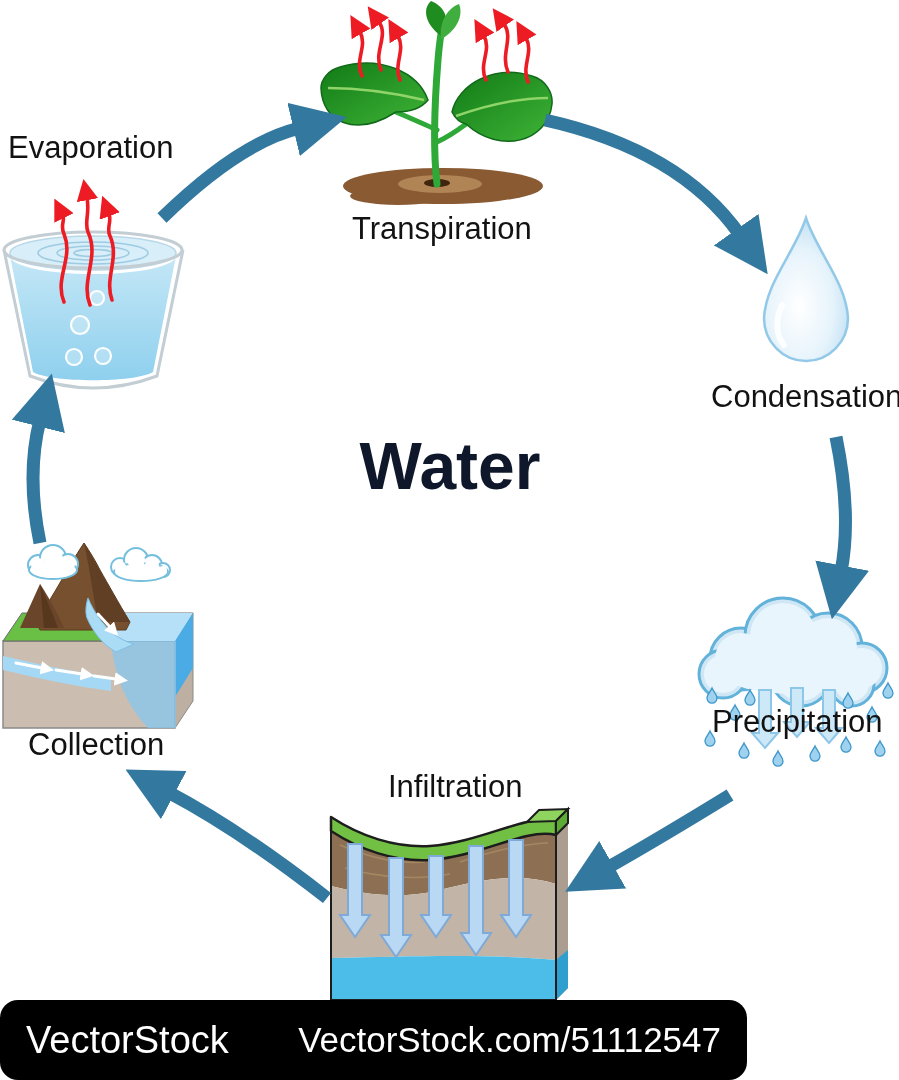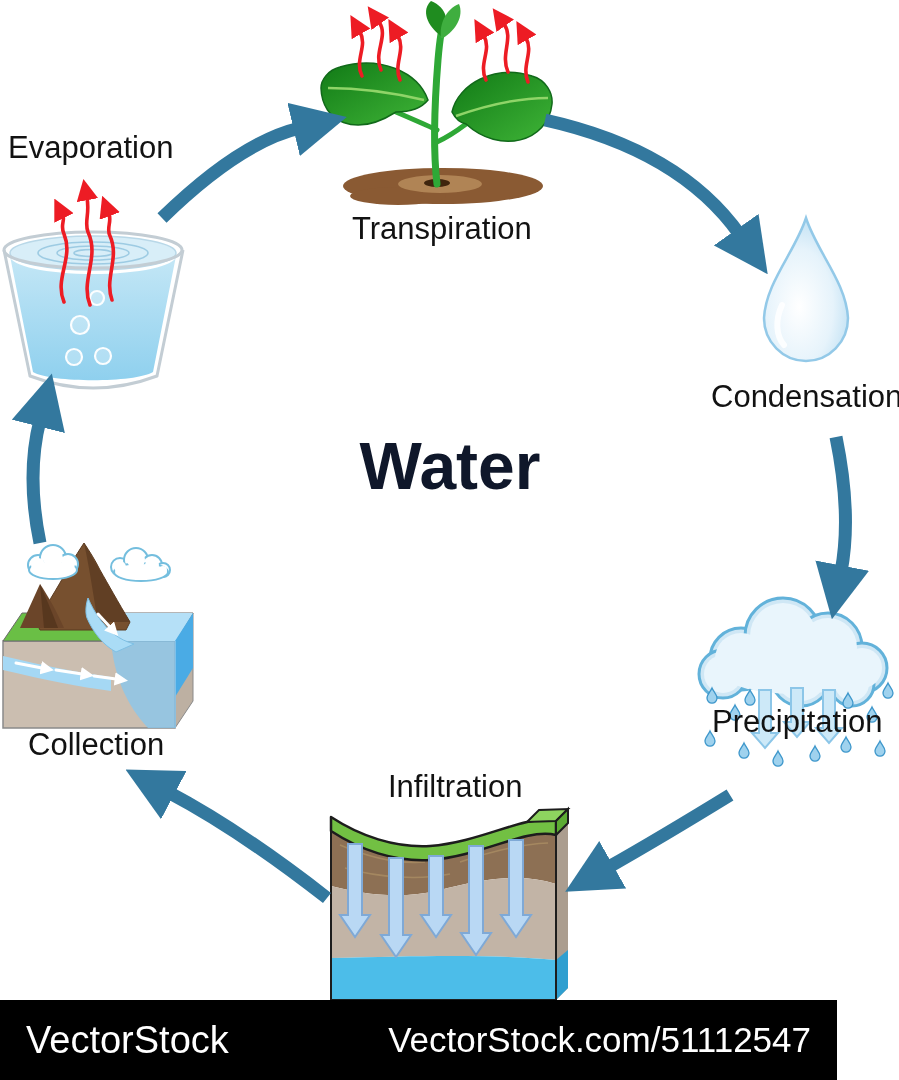--- a/index.html
+++ b/index.html
@@ -24,25 +24,26 @@
   #lbl-precipitation{left:712px; top:704px;}
   #lbl-infiltration {left:388px; top:769px;}
   #lbl-collection   {left:28px;  top:727px;}
   .title{
     position:absolute;left:290px;top:424px;width:320px;
     text-align:center;
     font-size:66px;font-weight:bold;line-height:1.28;
     color:#0f172a;
   }
   .footer{
-    position:absolute;left:0;top:1000px;width:837px;height:80px;
+    position:absolute;left:0;top:1000px;width:747px;height:80px;
     background:#000000;
     display:flex;align-items:center;justify-content:space-between;
     box-sizing:border-box;
     padding:0 26px;
+    border-radius:18px;
   }
   .footer .brand{color:#ffffff;font-size:38px;}
   .footer .ref{color:#ffffff;font-size:35px;}
 </style>
 </head>
 <body>
 
 <div class="canvas">
 
   <svg class="art" width="899" height="1080" viewBox="0 0 899 1080">

